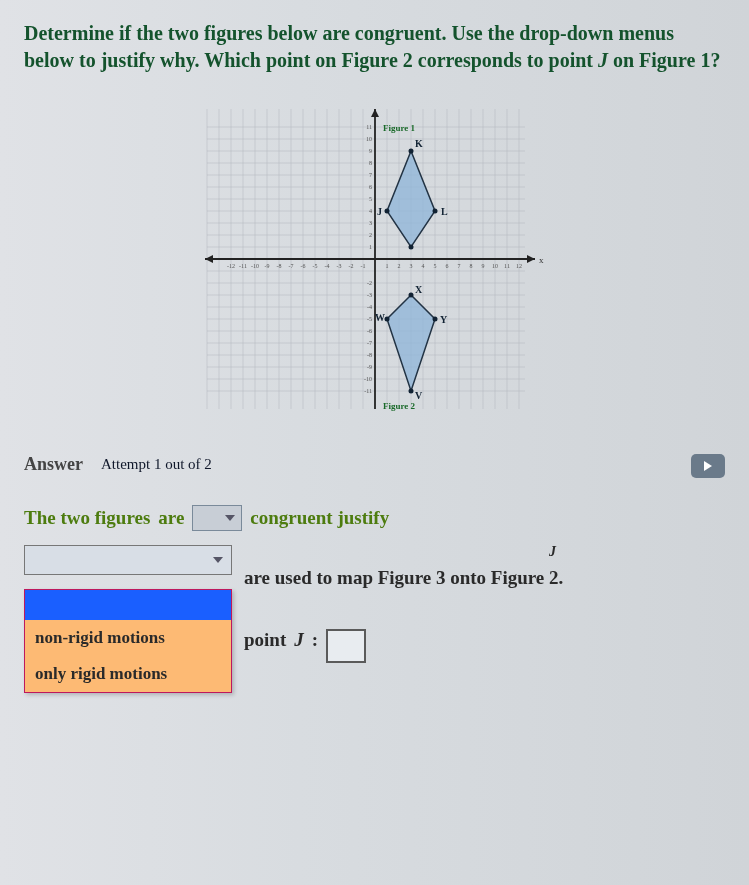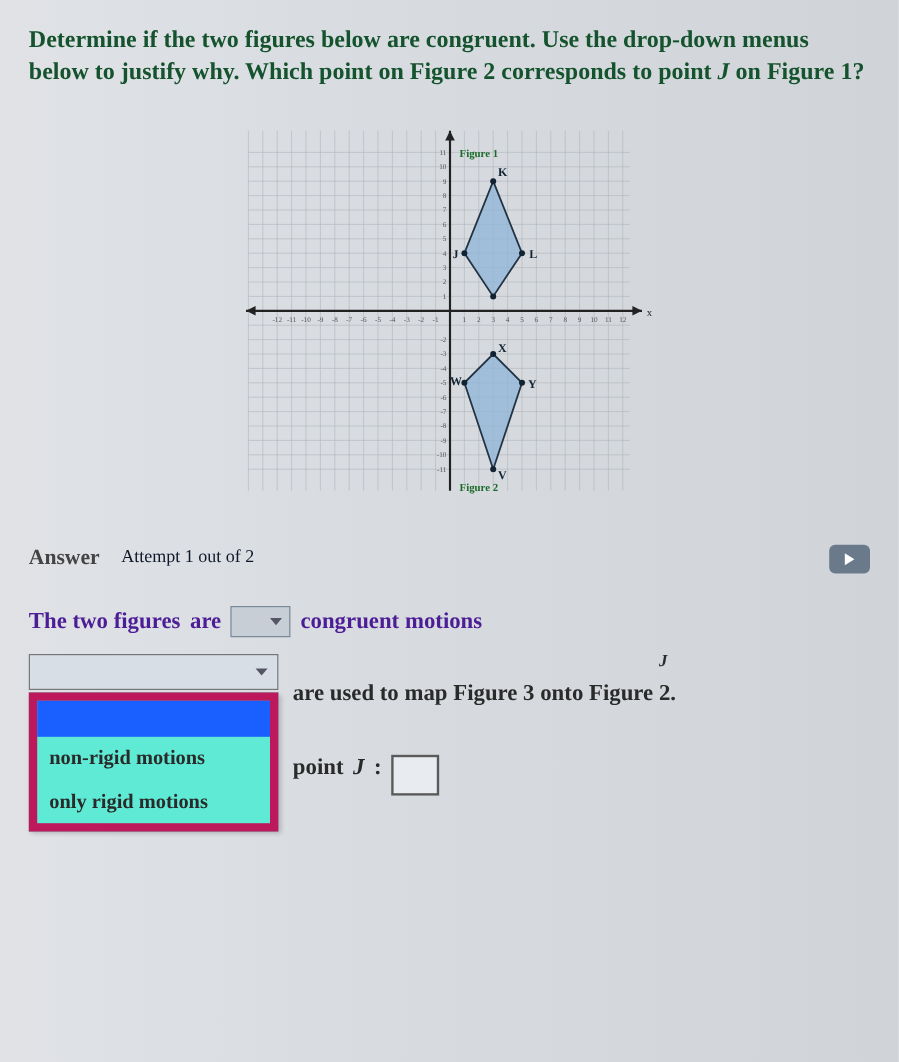--- a/index.html
+++ b/index.html
@@ -59,21 +59,21 @@
     border-left:8px solid #fff;
     border-top:5px solid transparent;
     border-bottom:5px solid transparent;
   }
   .sentence-row {
     display: flex;
     align-items: center;
     flex-wrap: wrap;
     gap: 8px;
     font-size: 19px;
-    color: #4c1d95;
+    color: #4d7c0f;
     font-weight: bold;
     margin-bottom: 14px;
   }
   .inline-select {
     display: inline-flex;
     align-items: center;
     justify-content: flex-end;
     min-width: 50px;
     height: 26px;
     border: 1px solid #7a8a9a;
@@ -99,23 +99,23 @@
     cursor: pointer;
   }
   .select-box .chev {
     width: 0; height: 0;
     border-left: 5px solid transparent;
     border-right: 5px solid transparent;
     border-top: 6px solid #556;
   }
   .dropdown-open {
     width: 208px;
-    border: 7px solid #be185d;
-    background: #5eead4;
-    margin-top: 2px;
+    border: 1px solid #be185d;
+    background: #fdba74;
+    margin-top: 14px;
     box-shadow: 2px 2px 4px rgba(0,0,0,0.2);
   }
   .dropdown-open .opt {
     padding: 8px 10px;
     font-size: 17px;
     font-weight: bold;
     color: #2a2a2a;
     cursor: pointer;
     font-family: Georgia, serif;
   }
@@ -317,21 +317,21 @@
   <span class="attempt-text">Attempt 1 out of 2</span>
   <div class="play-badge"></div>
 </div>
 
 <div class="sentence-row">
   <span>The two figures</span>
   <span>are</span>
   <span class="inline-select">
       <span class="chev"></span>
     </span>
-  <span>congruent motions</span>
+  <span>congruent justify</span>
 </div>
 
 <div class="row2">
   <div class="col-left">
     <div class="select-box">
       <span class="chev"></span>
     </div>
     <div class="dropdown-open">
       <div class="opt selected"></div>
       <div class="opt">non-rigid motions</div>

